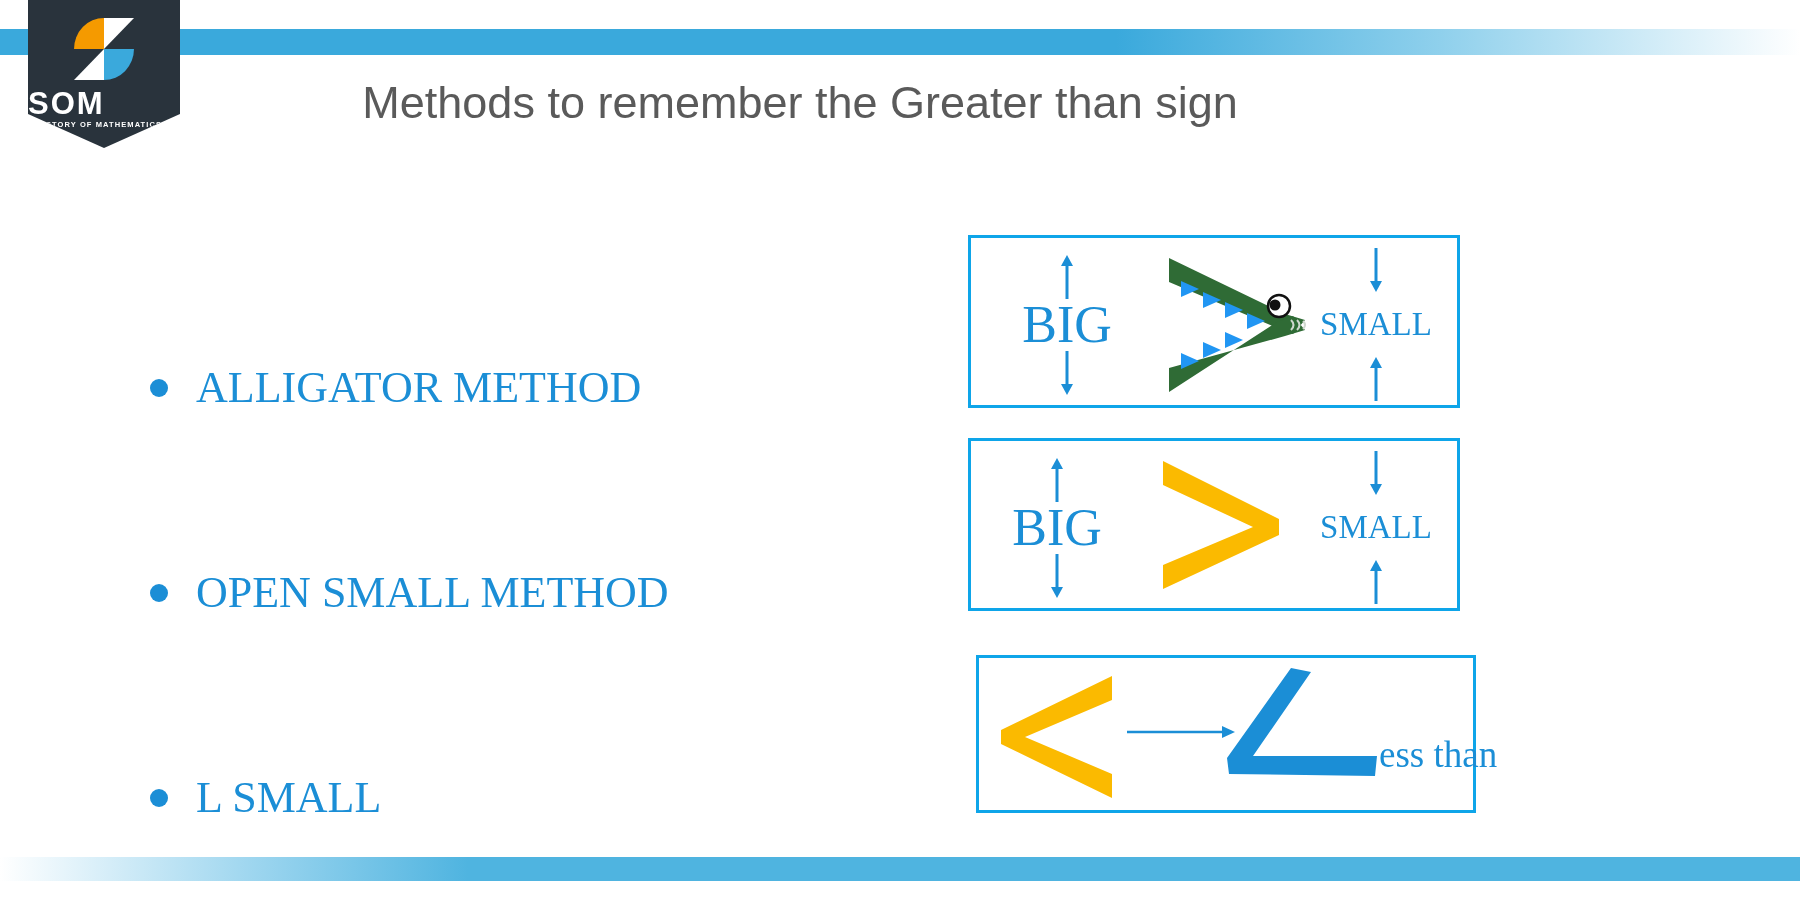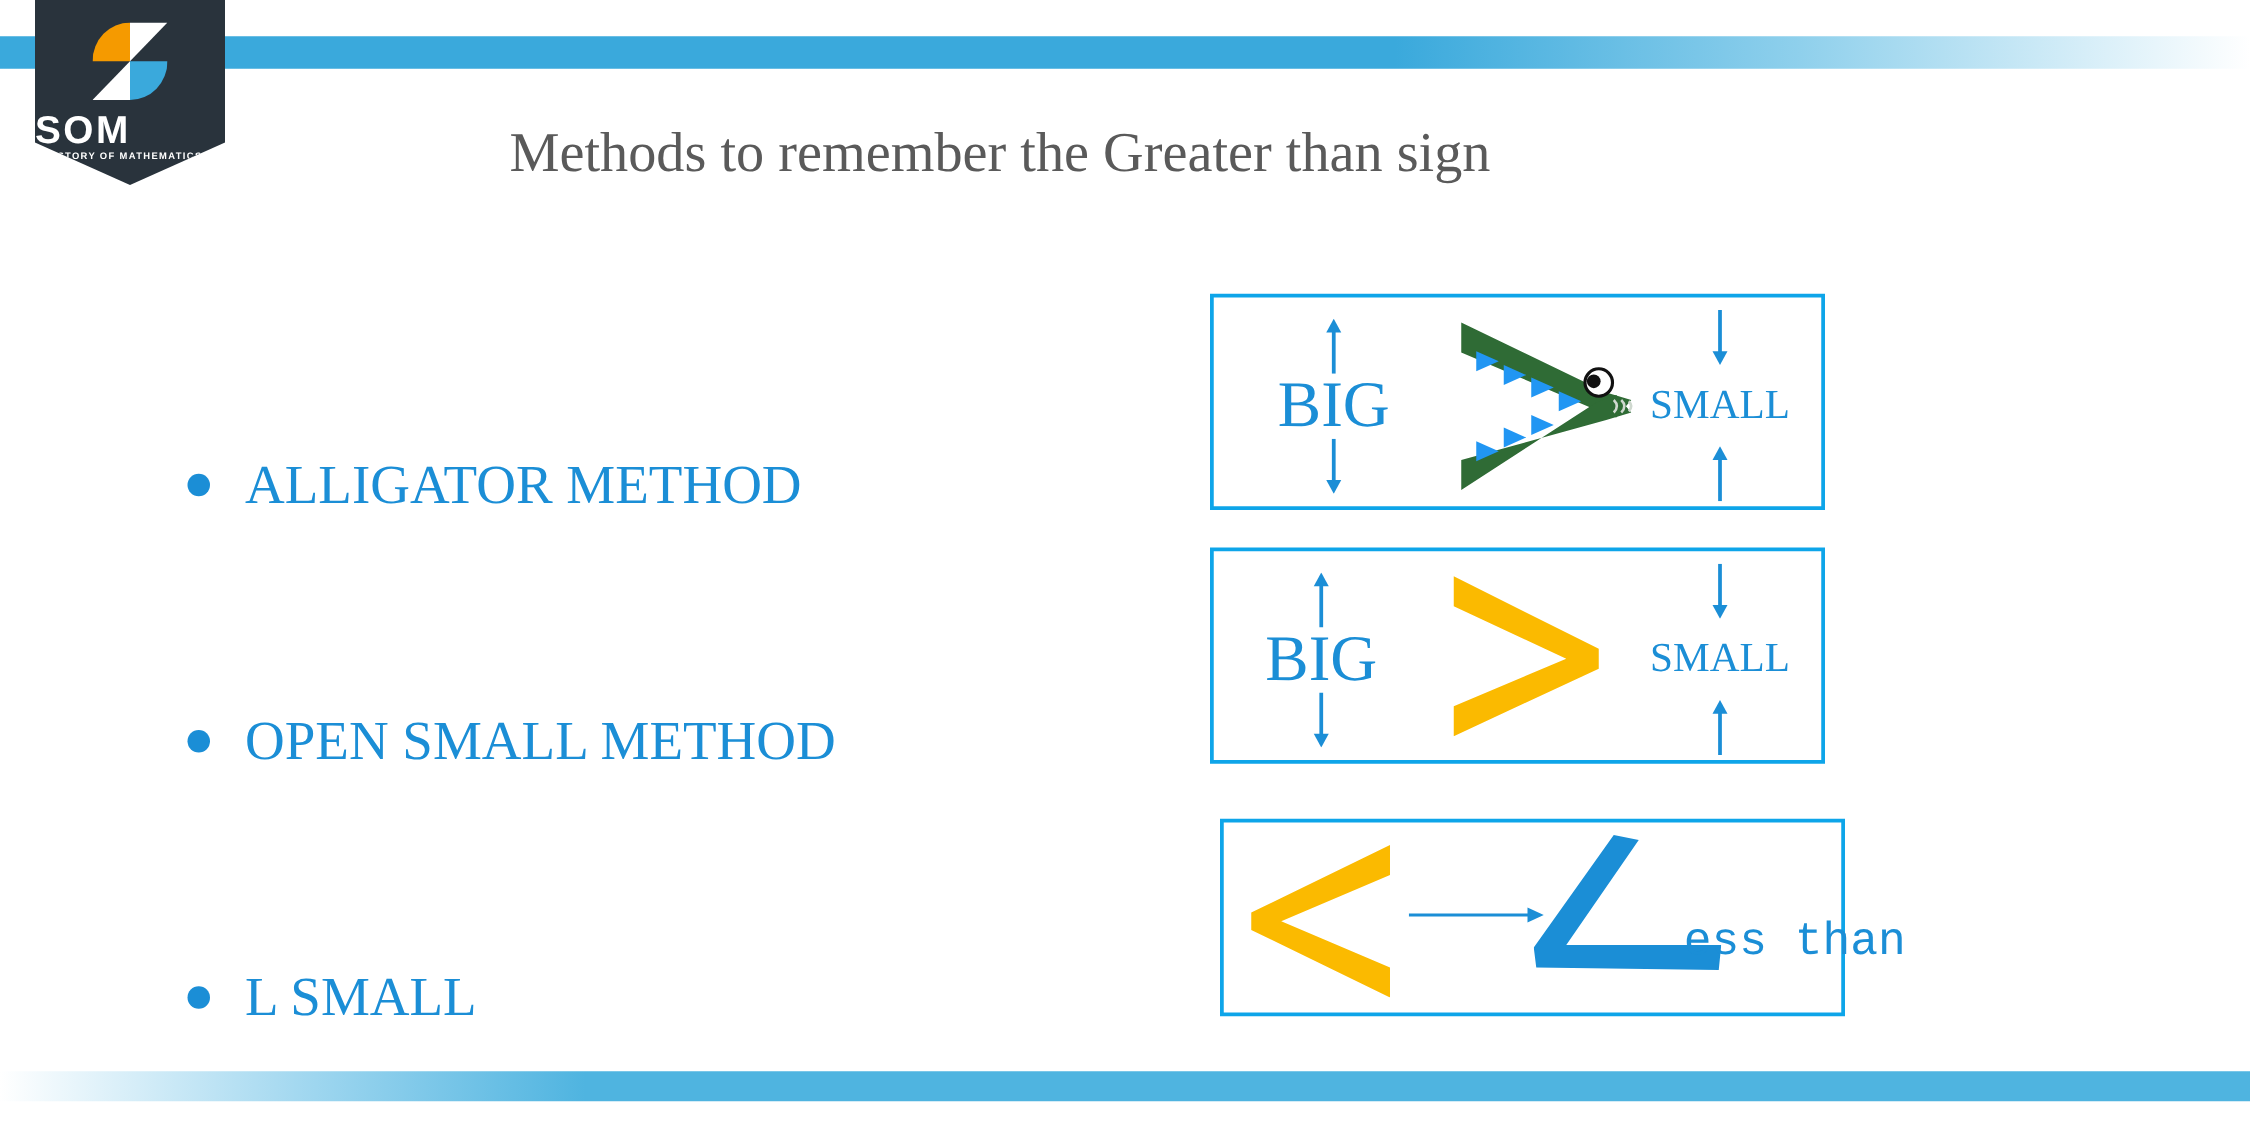--- a/index.html
+++ b/index.html
@@ -38,24 +38,24 @@
     font-weight:bold;font-size:31px;letter-spacing:2px;line-height:1;
   }
   .logo-sub{
     position:absolute;left:0;top:120px;width:152px;text-align:center;
     color:#ffffff;font-family:"Liberation Sans",sans-serif;
     font-weight:bold;font-size:7.5px;letter-spacing:1.1px;
   }
 
   
   .page-title{
-    position:absolute;left:300px;top:96px;width:1000px;
+    position:absolute;left:300px;top:77px;width:1000px;
     text-align:center;
     font-size:45px;color:#5a5a5a;
-    font-family:Liberation Serif, serif;
+    font-family:Liberation Sans, sans-serif;
     white-space:nowrap;
   }
 
   
   .bullets{position:absolute;left:150px;top:285px;width:760px;}
   .bullet-row{
     display:flex;align-items:center;
     height:205px;
   }
   .bullet-dot{
@@ -221,14 +221,14 @@
 
   <svg class="glyph" style="left:148px;top:62px;width:110px;height:24px;" viewBox="0 0 110 24">
     <line x1="0" y1="12" x2="98" y2="12" stroke="#1b8ed6" stroke-width="2.5"></line>
     <polygon points="108,12 95,6 95,18" fill="#1b8ed6"></polygon>
   </svg>
 
   <svg class="glyph" style="left:248px;top:10px;width:150px;height:120px;" viewBox="0 0 150 120">
     <polygon points="64,0 84,4 26,88 150,88 148,108 2,106 0,90" fill="#1b8ed6"></polygon>
   </svg>
 
-  <div class="less-than-text" style="left:368px;top:75px;font-family:Liberation Mono, monospace;">ess than</div>
+  <div class="less-than-text" style="left:400px;top:75px;">ess than</div>
 </div>
 
 </body></html>

